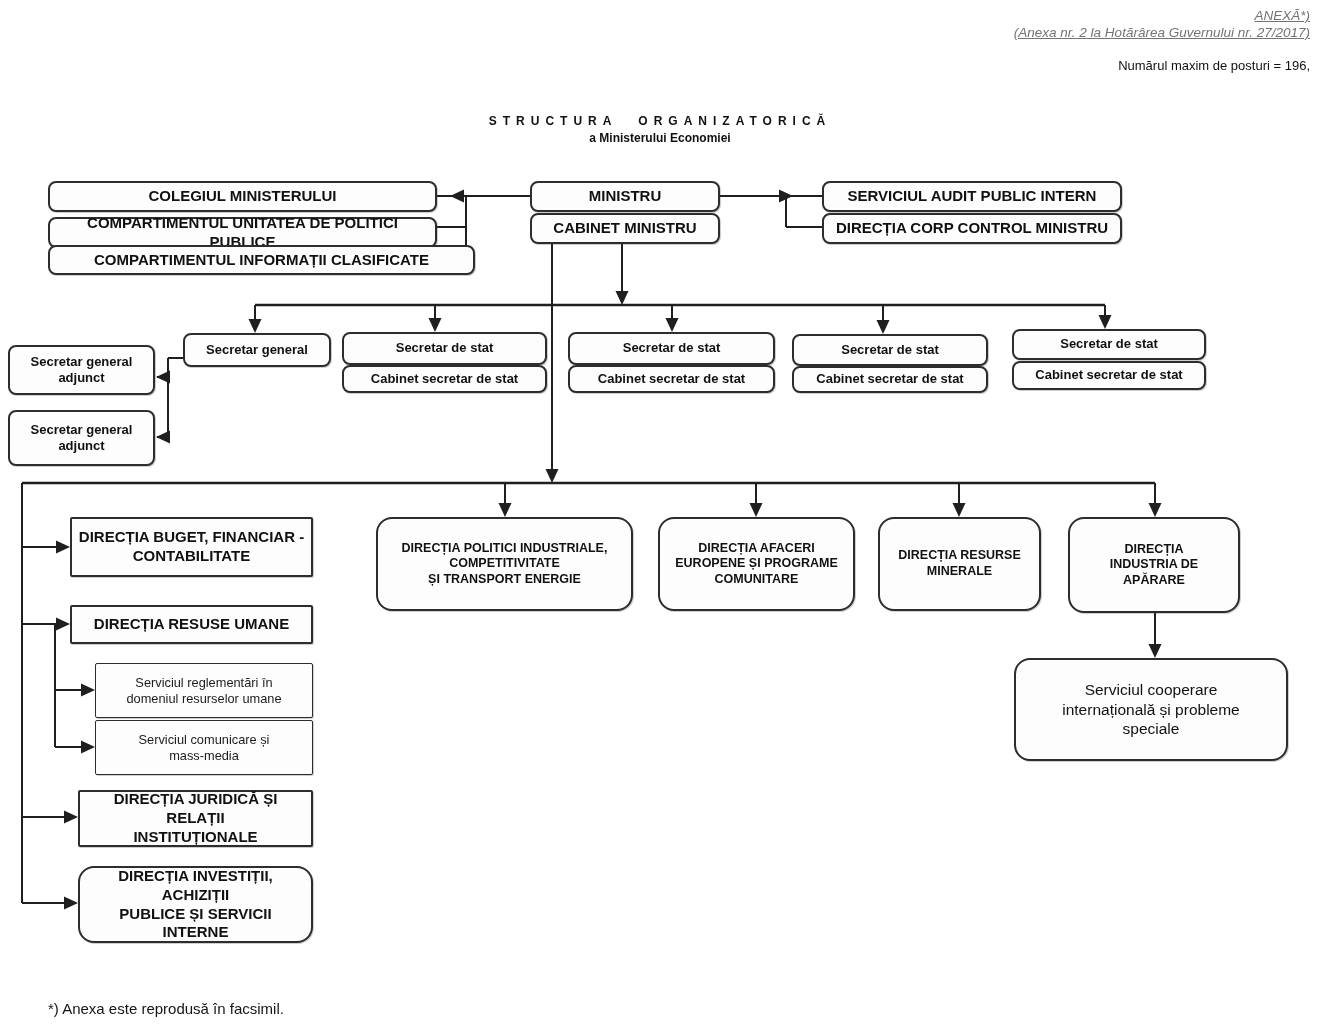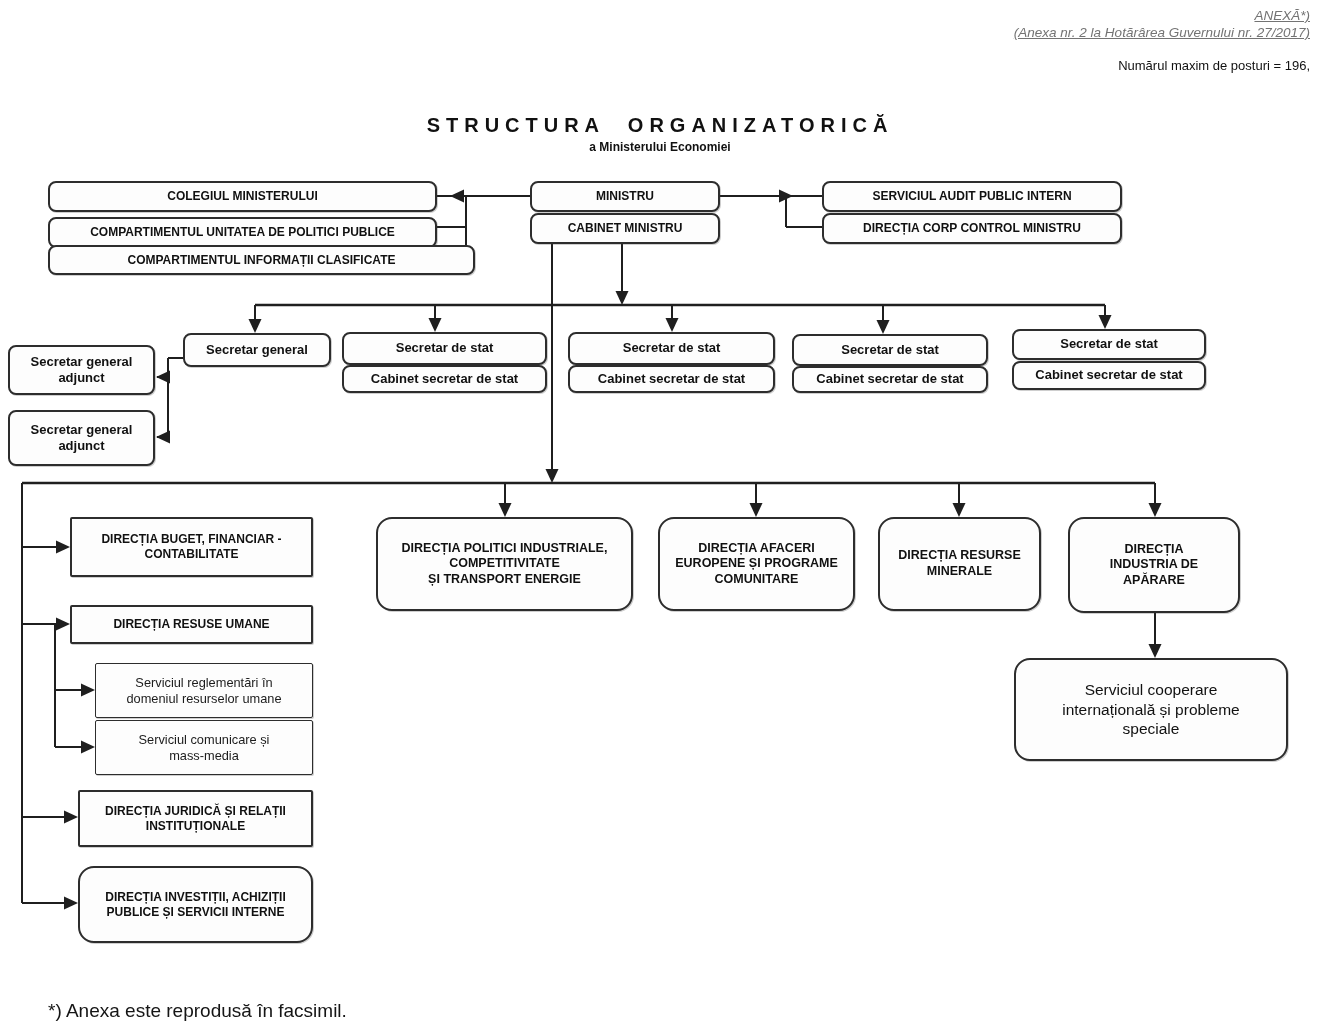--- a/index.html
+++ b/index.html
@@ -9,52 +9,52 @@
     background:#ffffff;
     font-family:"Liberation Sans", sans-serif;
     color:#111111;
     overflow:hidden;
   }
   
   .hdr-right{position:absolute;right:10px;text-align:right;}
   .annex{font-style:italic;text-decoration:underline;font-size:13.5px;color:#737373;}
   .posts{font-size:13px;color:#111;}
   .title-wrap{position:absolute;left:0;width:1320px;text-align:center;}
-  .title1{font-weight:bold;font-size:20px;letter-spacing:6px;word-spacing:12px;}
+  .title1{font-weight:bold;font-size:12px;letter-spacing:6px;word-spacing:12px;}
   .title2{font-weight:bold;font-size:12px;margin-top:3px;}
   
   svg.wires{position:absolute;left:0;top:0;width:1320px;height:1032px;}
   svg.wires line, svg.wires path{stroke:#1f1f1f;stroke-width:2;fill:none;}
   svg.wires polygon{fill:#1f1f1f;stroke:none;}
   .busline{stroke-width:2.6 !important;}
   
   .box{
     position:absolute;
     box-sizing:border-box;
     border:2px solid #2d2d2d;
     border-radius:8px;
     background:#fdfdfd;
     display:flex;align-items:center;justify-content:center;
     text-align:center;
     font-weight:bold;
-    font-size:12px;
+    font-size:15px;
     line-height:1.25;
     white-space:pre-line;
     padding:2px 6px;
     box-shadow:1px 1px 0 rgba(60,60,60,.25);
   }
   .box.rounder{border-radius:2px;}
   .box.big{border-radius:16px;border-width:2.2px;}
   .box.thin{border-width:1.6px;font-weight:normal;font-size:12.8px;color:#1c1c1c;}
   .box.normal{font-weight:normal;}
   .sz13{font-size:13px;}
   .sz12{font-size:12.5px;}
   .sz15{font-size:15.5px;}
   
-  .footnote{position:absolute;font-size:19px;color:#151515;}
+  .footnote{position:absolute;font-size:15px;color:#151515;}
 </style>
 </head>
 <body>
 
 <div id="page">
 
   <div class="hdr-right" style="top:6px;"><span class="annex">ANEXĂ*)</span></div>
   <div class="hdr-right" style="top:23px;"><span class="annex">(Anexa nr. 2 la Hotărârea Guvernului nr. 27/2017)</span></div>
   <div class="hdr-right posts" style="top:58px;">Numărul maxim de posturi = 196,</div>
 

